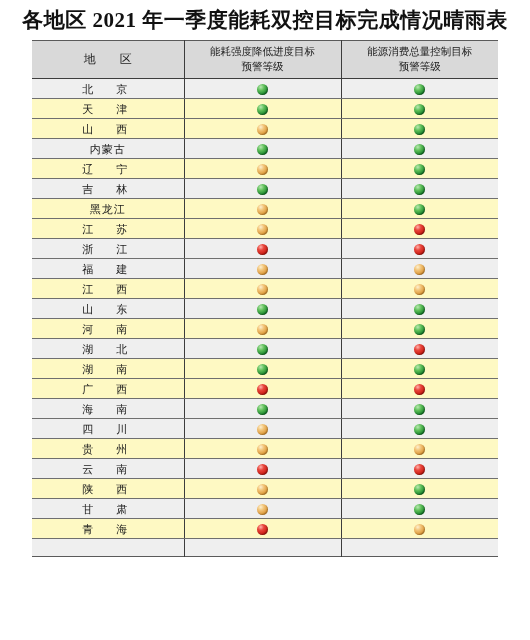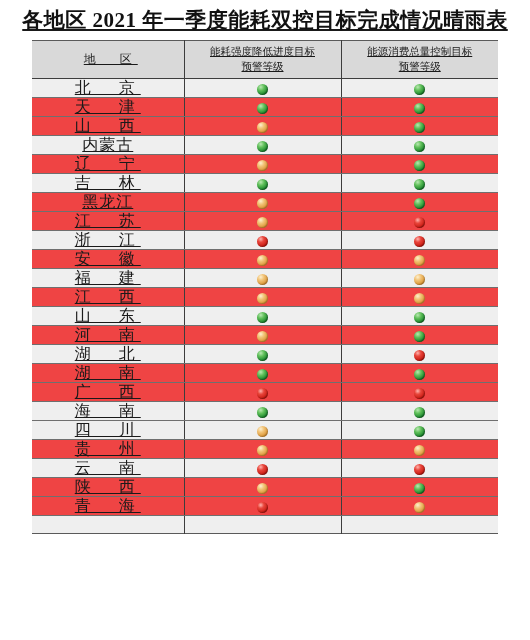--- a/index.html
+++ b/index.html
@@ -13,21 +13,20 @@
     font-family: "Liberation Serif", "DejaVu Serif", serif;
     color: #1a1a1a;
     overflow: hidden;
   }
 
   .page {
     position: relative;
     width: 530px;
     height: 640px;
     box-sizing: border-box;
-    text-decoration: underline;
   }
 
   
   .title {
     text-align: center;
     font-size: 21px;
     font-weight: bold;
     letter-spacing: 0.5px;
     color: #111111;
     padding-top: 8px;
@@ -65,34 +64,34 @@
   thead th.region-head {
     font-size: 12px;
     letter-spacing: 6px;
     text-indent: 6px;
   }
   thead th + th { border-left: 1.5px solid #3d3d3d; }
   .head-line { display: block; white-space: nowrap; }
 
   tbody tr { height: 17.3px; }
   tbody tr.odd  td { background: #efefef; }
-  tbody tr.even td { background: #ef4444; }
+  tbody tr.even td { background: #fef9c3; }
 
   tbody td {
     border-bottom: 1px solid #6f6f6f;
     padding: 0;
     height: 17.3px;
     text-align: center;
     vertical-align: middle;
   }
   tbody td + td { border-left: 1.5px solid #3d3d3d; }
   tbody tr:last-child td { border-bottom: none; }
 
   .region-name {
-    font-size: 16px;
+    font-size: 11px;
     letter-spacing: 6px;
     text-indent: 6px;
     color: #1a1a1a;
     white-space: nowrap;
     line-height: 17px;
   }
   .region-name.wide { letter-spacing: 1px; text-indent: 1px; }
 
   
   .dot {
@@ -185,25 +184,20 @@
           <tr class="even">
             <td><span class="region-name">江　苏</span></td>
             <td><span class="dot orange"></span></td>
             <td><span class="dot red"></span></td>
           </tr>
           <tr class="odd">
             <td><span class="region-name">浙　江</span></td>
             <td><span class="dot red"></span></td>
             <td><span class="dot red"></span></td>
           </tr>
-          <tr class="even">
-            <td><span class="region-name">安　徽</span></td>
-            <td><span class="dot orange"></span></td>
-            <td><span class="dot orange"></span></td>
-          </tr>
           <tr class="odd">
             <td><span class="region-name">福　建</span></td>
             <td><span class="dot orange"></span></td>
             <td><span class="dot orange"></span></td>
           </tr>
           <tr class="even">
             <td><span class="region-name">江　西</span></td>
             <td><span class="dot orange"></span></td>
             <td><span class="dot orange"></span></td>
           </tr>
@@ -247,20 +241,25 @@
             <td><span class="dot orange"></span></td>
             <td><span class="dot orange"></span></td>
           </tr>
           <tr class="odd">
             <td><span class="region-name">云　南</span></td>
             <td><span class="dot red"></span></td>
             <td><span class="dot red"></span></td>
           </tr>
           <tr class="even">
             <td><span class="region-name">陕　西</span></td>
+            <td><span class="dot orange"></span></td>
+            <td><span class="dot green"></span></td>
+          </tr>
+          <tr class="odd">
+            <td><span class="region-name">甘　肃</span></td>
             <td><span class="dot orange"></span></td>
             <td><span class="dot green"></span></td>
           </tr>
           <tr class="even">
             <td><span class="region-name">青　海</span></td>
             <td><span class="dot red"></span></td>
             <td><span class="dot orange"></span></td>
           </tr>
           <tr class="odd">
             <td></td>

